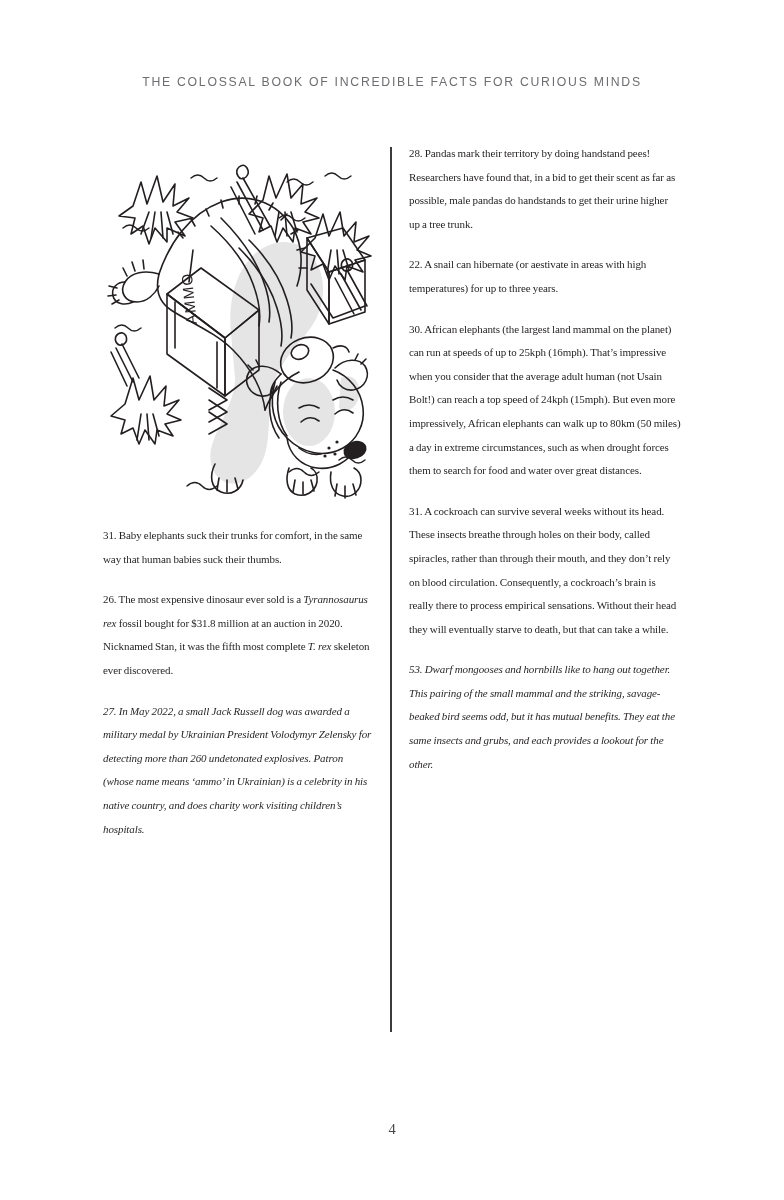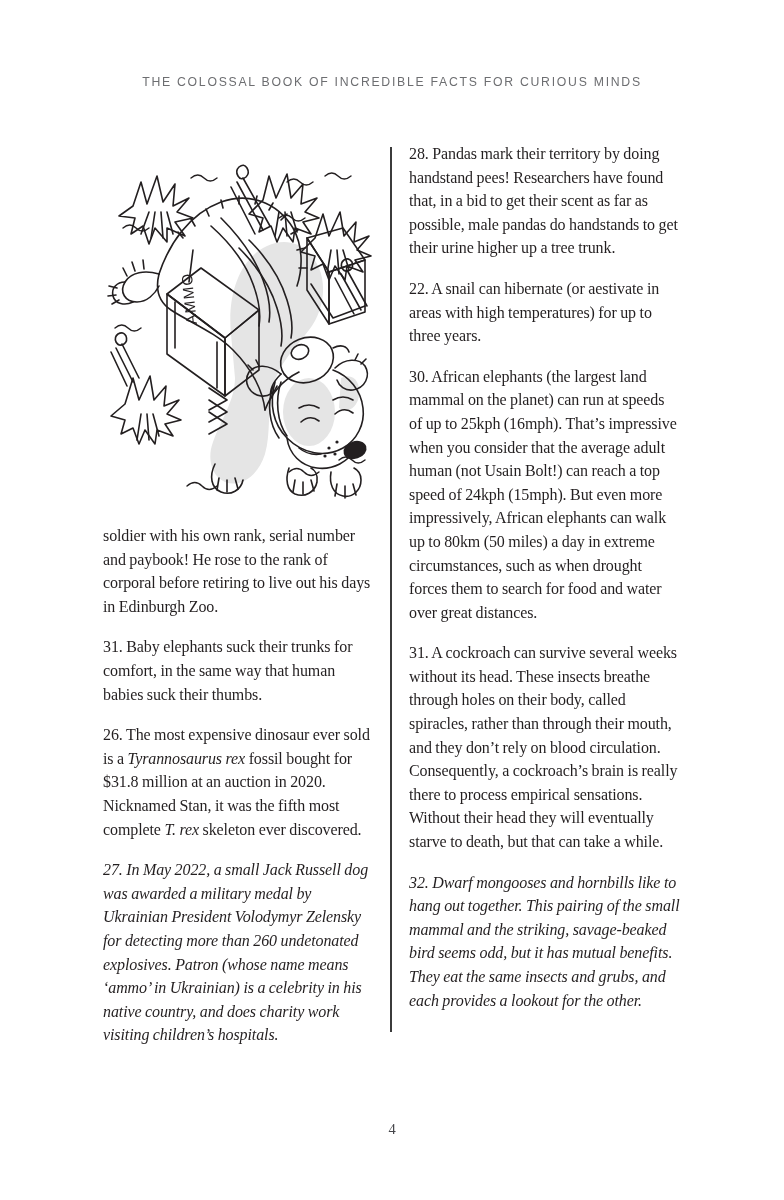--- a/index.html
+++ b/index.html
@@ -66,21 +66,21 @@
   
   .illustration {
     width: 272px;
     height: 368px;
     display: block;
   }
 
   
   p.fact {
     margin: 0 0 17px 0;
-    font-size: 16px;
+    font-size: 11px;
     line-height: 23.6px;
     text-align: left;
     letter-spacing: -0.1px;
     word-spacing: -0.35px;
     color: #231f20;
   }
   p.fact:last-child { margin-bottom: 0; font-style: italic; }
   p.fact i { font-style: italic; }
 
   .col-left .below-art { margin-top: 14px; }
@@ -276,32 +276,31 @@
             <path d="M112 322 C106 334 108 346 118 350 C128 354 138 348 140 338"></path>
             <path d="M116 336 l-2 12 M124 338 l0 12 M132 336 l3 11"></path>
             <path d="M22 140 C14 140 8 146 10 154 C12 162 22 164 30 160"></path>
             <path d="M14 146 l-8 -2 M13 153 l-8 1 M16 158 l-7 4"></path>
           </g>
 
         </g>
       </svg>
 
       <div class="below-art">
-        <p class="fact">soldier with his own rank, serial number and paybook! He rose to the rank of corporal before retiring to live out his days in Edinburgh Zoo.</p>
         <p class="fact">31. Baby elephants suck their trunks for comfort, in the same way that human babies suck their thumbs.</p>
         <p class="fact">26. The most expensive dinosaur ever sold is a <i>Tyrannosaurus rex</i> fossil bought for $31.8 million at an auction in 2020. Nicknamed Stan, it was the fifth most complete <i>T. rex</i> skeleton ever discovered.</p>
         <p class="fact">27. In May 2022, a small Jack Russell dog was awarded a military medal by Ukrainian President Volodymyr Zelensky for detecting more than 260 undetonated explosives. Patron (whose name means ‘ammo’ in Ukrainian) is a celebrity in his native country, and does charity work visiting children’s hospitals.</p>
       </div>
     </div>
 
     <div class="col col-right">
       <p class="fact">28. Pandas mark their territory by doing handstand pees! Researchers have found that, in a bid to get their scent as far as possible, male pandas do handstands to get their urine higher up a tree trunk.</p>
       <p class="fact">22. A snail can hibernate (or aestivate in areas with high temperatures) for up to three years.</p>
       <p class="fact">30. African elephants (the largest land mammal on the planet) can run at speeds of up to 25kph (16mph). That’s impressive when you consider that the average adult human (not Usain Bolt!) can reach a top speed of 24kph (15mph). But even more impressively, African elephants can walk up to 80km (50 miles) a day in extreme circumstances, such as when drought forces them to search for food and water over great distances.</p>
       <p class="fact">31. A cockroach can survive several weeks without its head. These insects breathe through holes on their body, called spiracles, rather than through their mouth, and they don’t rely on blood circulation. Consequently, a cockroach’s brain is really there to process empirical sensations. Without their head they will eventually starve to death, but that can take a while.</p>
-      <p class="fact">32. Dwarf mongooses and hornbills like to hang out together. This pairing of the small mammal and the striking, savage-beaked bird seems odd, but it has mutual benefits. They eat the same insects and grubs, and each provides a lookout for the other.</p>
+      <p class="fact">53. Dwarf mongooses and hornbills like to hang out together. This pairing of the small mammal and the striking, savage-beaked bird seems odd, but it has mutual benefits. They eat the same insects and grubs, and each provides a lookout for the other.</p>
     </div>
 
   </div>
 
   <div class="folio">4</div>
 
 </div>
 
 </body></html>

